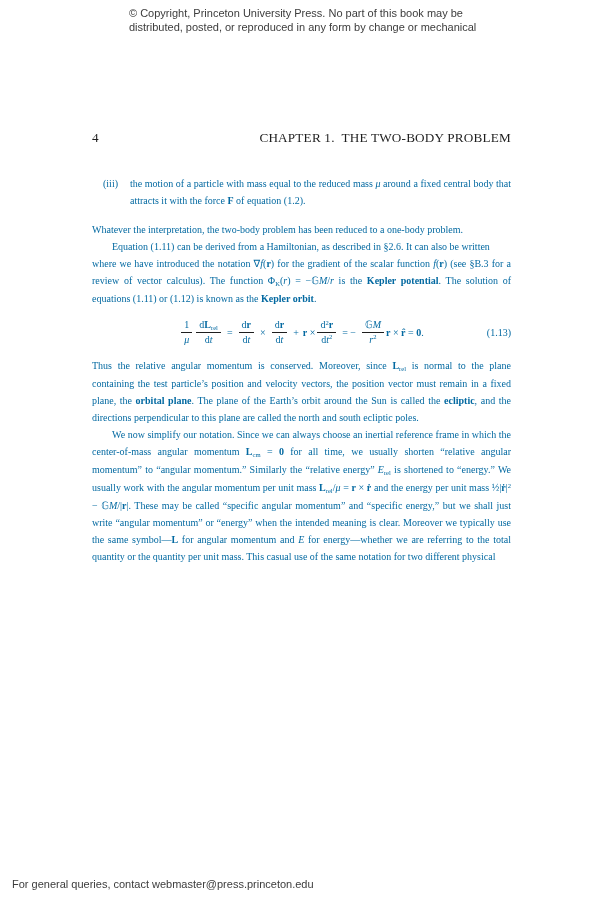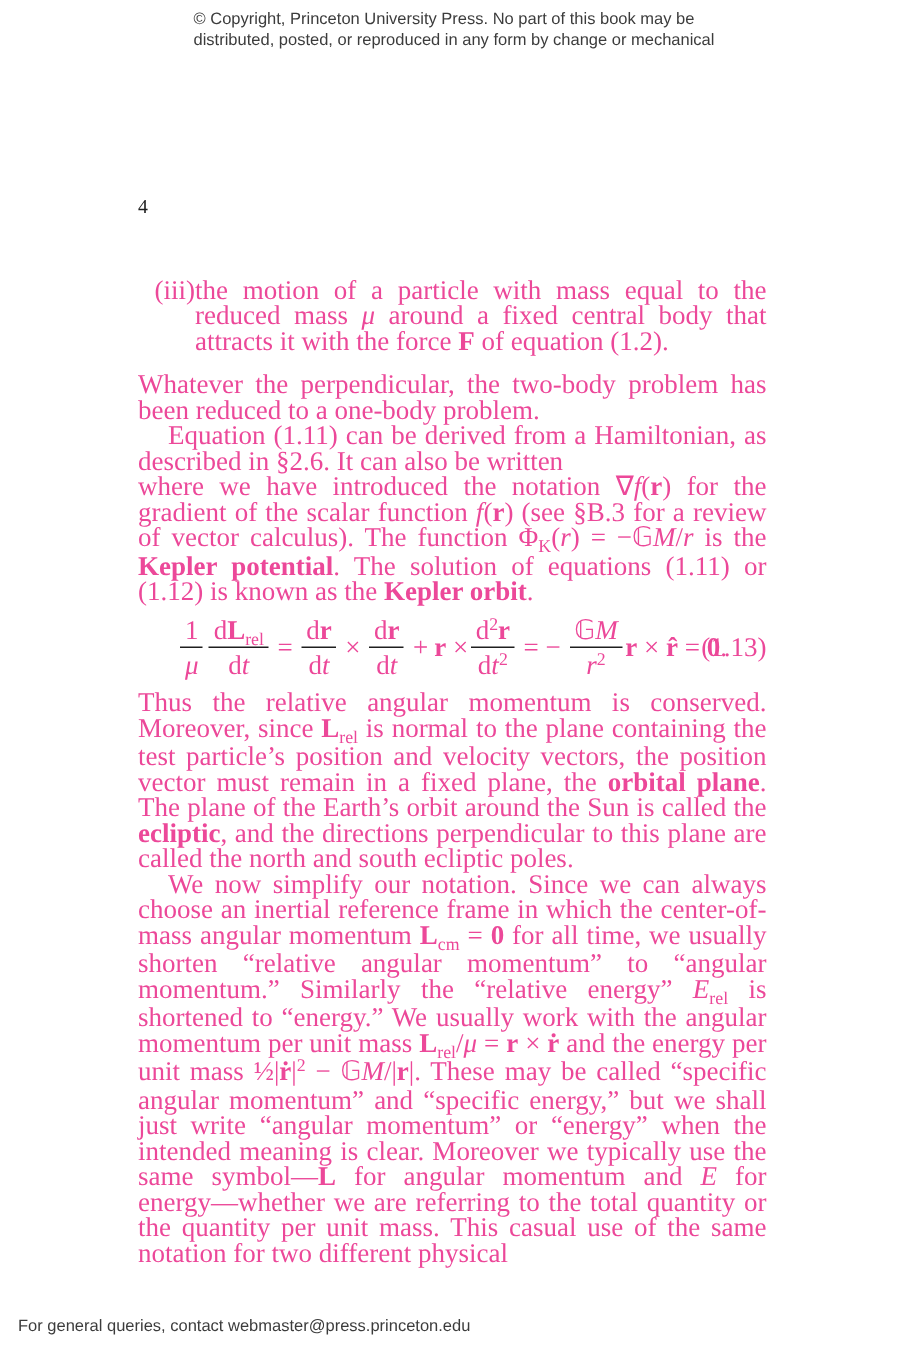--- a/index.html
+++ b/index.html
@@ -11,22 +11,22 @@
     position:absolute;top:7px;left:129px;
     font-family:"Liberation Sans",sans-serif;font-size:11px;line-height:13.5px;color:#3c3c3c;
   }
   .pagehead{
     position:absolute;top:130px;left:92px;width:419px;
     display:flex;justify-content:space-between;align-items:baseline;
     font-size:13.2px;color:#1e1e1e;
   }
   .running-head{white-space:pre;letter-spacing:0.2px;}
   .content{
-    position:absolute;top:185px;left:92px;width:419px;
-    font-size:18px;line-height:17px;text-align:justify;color:#ec4899;
+    position:absolute;top:175px;left:92px;width:419px;
+    font-size:10px;line-height:17px;text-align:justify;color:#0369a1;
     hyphens:none;
   }
   .list-item{display:flex;margin:0 0 12px 0;}
   .li-label{flex:0 0 27px;margin-left:11px;}
   .li-text{flex:1;text-align:justify;font-family:Liberation Serif, serif;}
   .para{margin:0;}
   .para.indent{text-indent:20px;}
   .eqrow{position:relative;margin:5px 0;text-align:center;}
   .eqrow .eq-num{position:absolute;right:0;top:50%;transform:translateY(-50%);}
   .eqflexrow{display:flex;align-items:center;justify-content:center;margin:7px 0;min-height:36px;}
@@ -51,30 +51,31 @@
 
 <div class="page">
 
   <div class="copyright">
     <div>© Copyright, Princeton University Press. No part of this book may be</div>
     <div>distributed, posted, or reproduced in any form by change or mechanical</div>
   </div>
 
   <div class="pagehead">
     <span>4</span>
+    <span class="running-head">CHAPTER 1.  THE TWO-BODY PROBLEM</span>
   </div>
 
   <div class="content">
 
     <div class="list-item">
       <span class="li-label">(iii)</span>
       <div class="li-text"><span>the motion of a particle with mass equal to the reduced mass </span><span class="i">μ</span><span> around a fixed central body that attracts it with the force </span><span class="b">F</span><span> of equation (1.2).</span></div>
     </div>
 
-    <p class="para"><span>Whatever the perpendicular, the two-body problem has been reduced to a one-body problem.</span></p>
+    <p class="para"><span>Whatever the interpretation, the two-body problem has been reduced to a one-body problem.</span></p>
 
     <p class="para indent"><span>Equation (1.11) can be derived from a Hamiltonian, as described in §2.6. It can also be written</span></p>
 
 
     <p class="para"><span>where we have introduced the notation ∇</span><span class="i">f</span><span>(</span><span class="b">r</span><span>) for the gradient of the scalar function </span><span class="i">f</span><span>(</span><span class="b">r</span><span>) (see §B.3 for a review of vector calculus).  The function Φ</span><span class="sub">K</span><span>(</span><span class="i">r</span><span>) = −𝔾</span><span class="i">M</span><span>/</span><span class="i">r</span><span> is the </span><span class="b">Kepler potential</span><span>. The solution of equations (1.11) or (1.12) is known as the </span><span class="b">Kepler orbit</span><span>.</span></p>
 
 
     <div class="eqrow eqflexrow">
       <span class="eqflex">
         <span class="frac">

